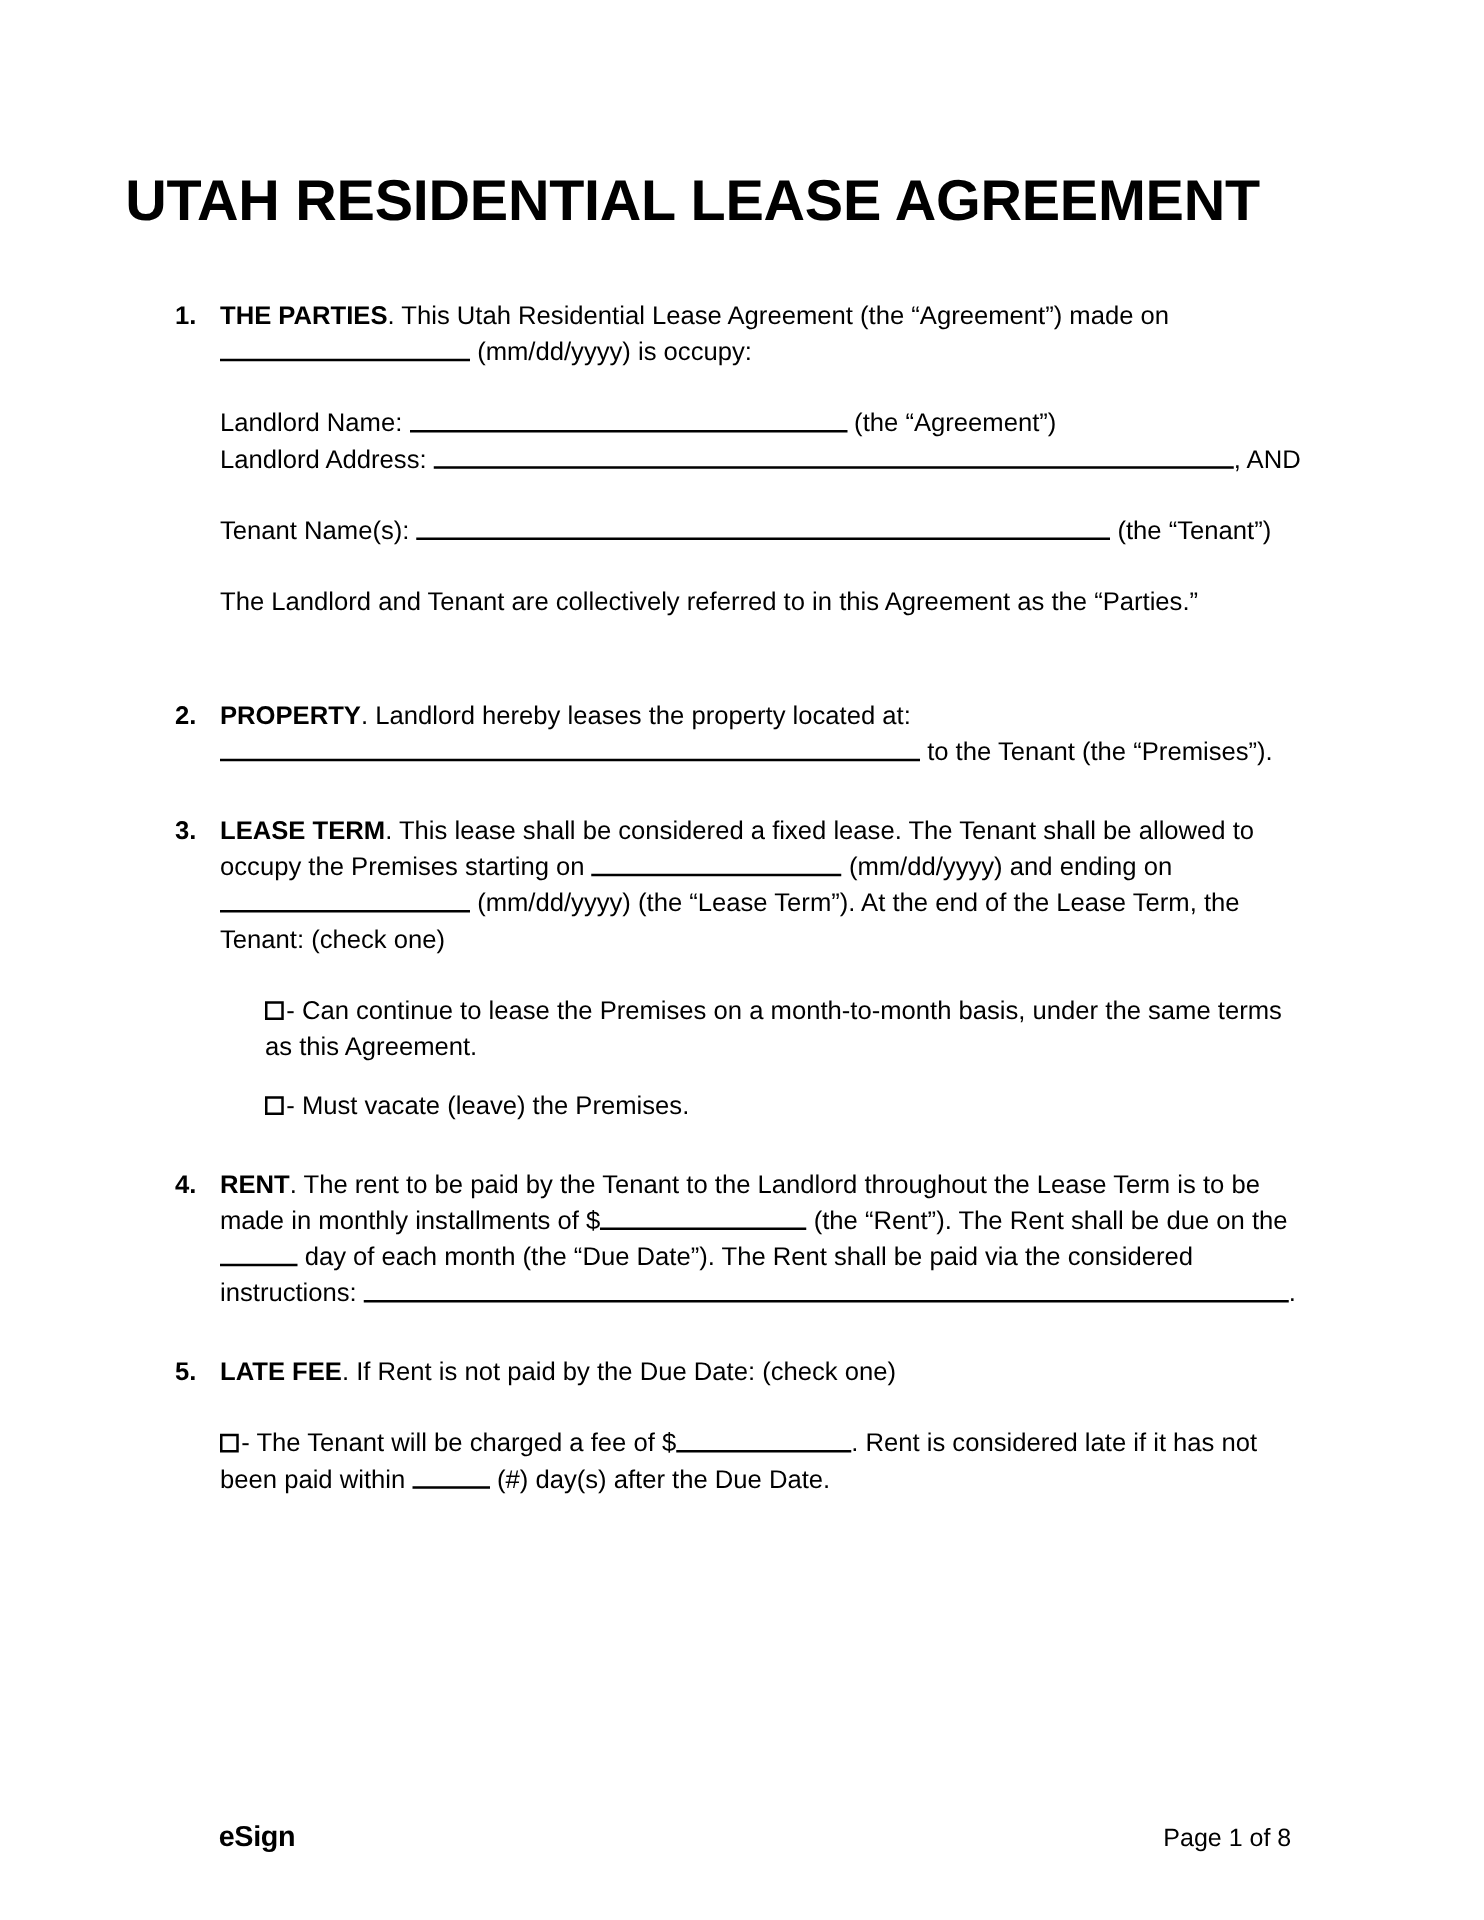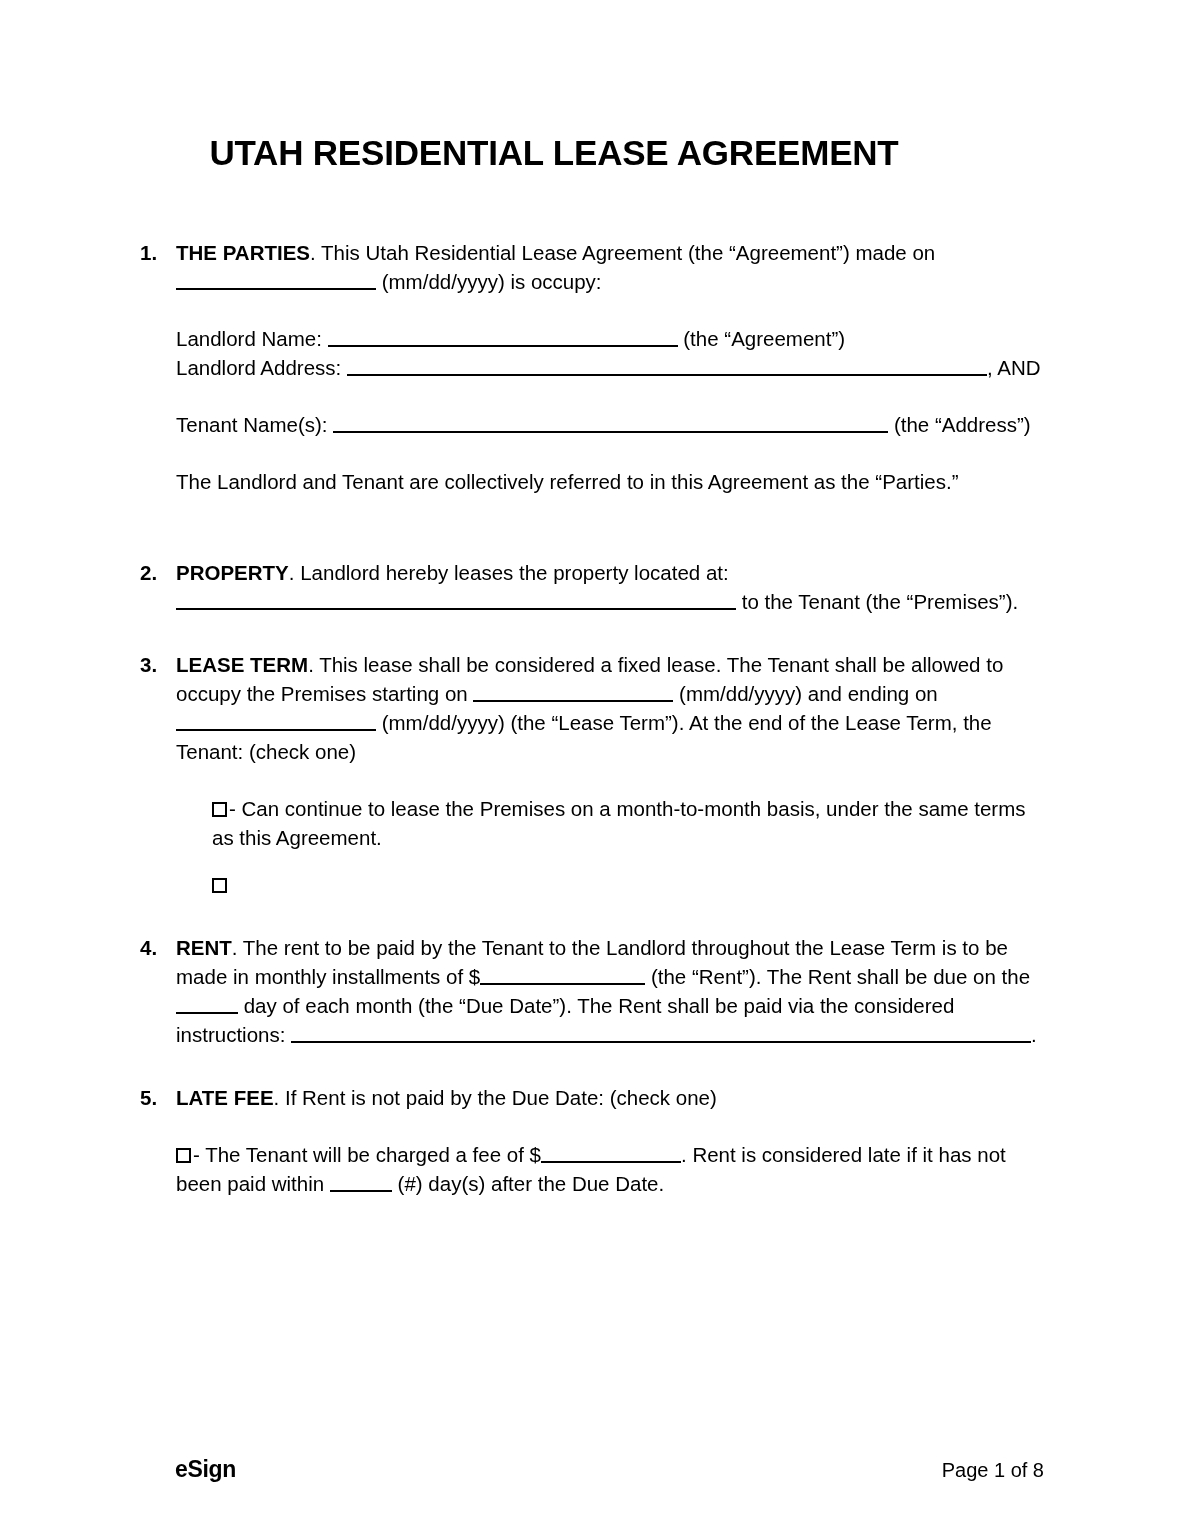--- a/index.html
+++ b/index.html
@@ -18,21 +18,21 @@
     background: #ffffff;
     box-sizing: border-box;
     overflow: hidden;
   }
   .doc-title {
     position: absolute;
     top: 133px;
     left: 0;
     width: 1108px;
     text-align: center;
-    font-size: 35px;
+    font-size: 46px;
     font-weight: bold;
     letter-spacing: -0.2px;
   }
   .content {
     position: absolute;
     top: 238px;
     left: 140px;
     width: 910px;
   }
   .clause {
@@ -92,21 +92,21 @@
     border: 2.5px solid #000;
     box-sizing: border-box;
     vertical-align: -1px;
     margin-right: 2px;
     background: #fff;
   }
 
   .footer {
     position: absolute;
     left: 175px;
-    right: 143px;
+    right: 154px;
     top: 1456px;
     display: flex;
     justify-content: space-between;
     align-items: baseline;
   }
   .footer-brand {
     font-size: 23px;
     font-weight: bold;
     letter-spacing: -0.3px;
   }
@@ -142,21 +142,21 @@
       <div class="body-text">
         <span>Landlord Address:</span>
         <span class="blank b-addr"></span><span>, AND</span>
       </div>
 
       <div class="gap-md"></div>
 
       <div class="body-text">
         <span>Tenant Name(s):</span>
         <span class="blank b-tenant"></span>
-        <span>(the “Address”)</span>
+        <span>(the “Tenant”)</span>
       </div>
 
       <div class="gap-md"></div>
 
       <div class="para">The Landlord and Tenant are collectively referred to in this Agreement as the “Parties.”</div>
 
       <div class="gap-md"></div>
 
     </div>
 
@@ -187,21 +187,21 @@
 
       <div class="gap-md"></div>
 
       <div class="opt-row opt-indent">
         <span class="checkbox"></span><span>- Can continue to lease the Premises on a month-to-month basis, under the same terms as this Agreement.</span>
       </div>
 
       <div class="gap-sm"></div>
 
       <div class="opt-row opt-indent">
-        <span class="checkbox"></span>
+        <span class="checkbox"></span><span>- Must vacate (leave) the Premises.</span>
       </div>
     </div>
 
     <div class="gap-lg"></div>
 
     <div class="clause">
       <span class="num">4.</span>
       <div class="body-text">
         <b>RENT</b><span>. The rent to be paid by the Tenant to the Landlord throughout the Lease Term is to be made in monthly installments of $</span><span class="blank b-rent"></span>
         <span>(the “Rent”). The Rent shall be due on the</span>

